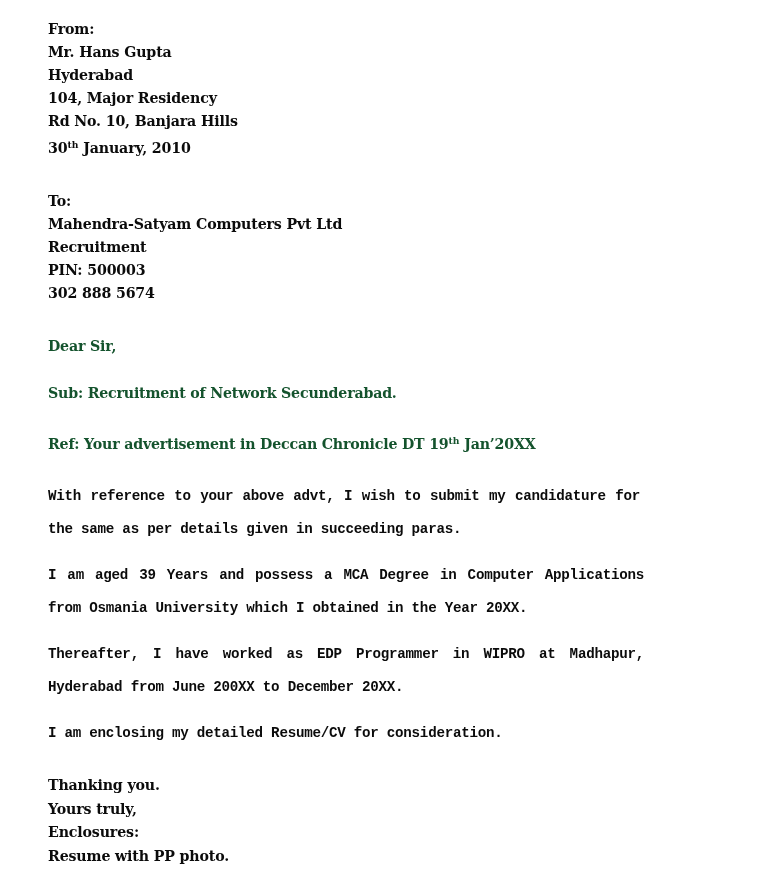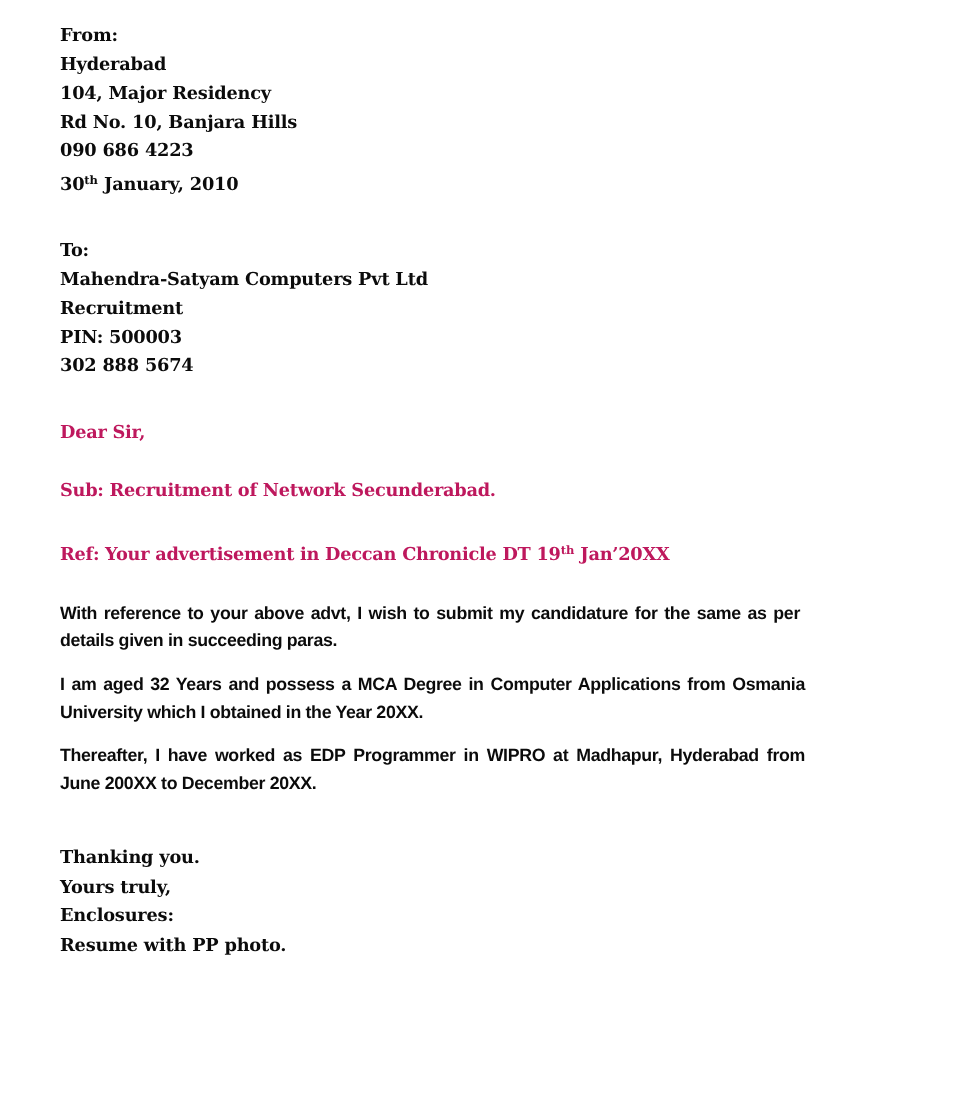--- a/index.html
+++ b/index.html
@@ -45,30 +45,30 @@
   .gap-md { height: 24px; }
   .gap-sm { height: 13px; }
 
   
   .single {
     font-family: "DejaVu Serif", "Liberation Serif", serif;
     font-weight: bold;
     font-size: 14.2px;
     line-height: 23px;
     letter-spacing: -0.2px;
-    color: #be185d;
+    color: #14532d;
     white-space: pre;
   }
 
   
   .para {
-    font-family: Liberation Sans, sans-serif;
+    font-family: Liberation Mono, monospace;
     font-weight: bold;
     font-size: 14.2px;
-    line-height: 22px;
+    line-height: 33px;
     letter-spacing: -0.25px;
     color: #0b0b0b;
     width: 592px;
     margin: 0;
   }
   .para.justify {
     text-align: justify;
     text-align-last: left;
   }
   .para.wide {
@@ -106,24 +106,24 @@
     line-height: 23.5px;
   }
 </style>
 </head>
 <body>
 
 <div class="page">
 
   <div class="addr-block">
     <div class="line">From:</div>
+    <div class="line">Mr. Hans Gupta</div>
     <div class="line">Hyderabad</div>
     <div class="line">104, Major Residency</div>
     <div class="line">Rd No. 10, Banjara Hills</div>
-    <div class="line">090 686 4223</div>
     <div class="line"><span>30</span><span class="sup">th</span><span> January, 2010</span></div>
   </div>
 
   <div class="gap-lg"></div>
 
   <div class="addr-block">
     <div class="line">To:</div>
     <div class="line">Mahendra-Satyam Computers Pvt Ltd</div>
     <div class="line">Recruitment</div>
     <div class="line">PIN: 500003</div>
@@ -141,28 +141,29 @@
   <div class="gap-md"></div>
 
   <div class="single"><span>Ref: Your advertisement in Deccan Chronicle DT 19</span><span class="sup">th</span><span> Jan’20XX</span></div>
 
   <div class="gap-md"></div>
 
   <p class="para justify">With reference to your above advt, I wish to submit my candidature for the same as per details given in succeeding paras.</p>
 
   <div class="gap-sm"></div>
 
-  <p class="para justify wide">I am aged 32 Years and possess a MCA Degree in Computer Applications from Osmania University which I obtained in the Year 20XX.</p>
+  <p class="para justify wide">I am aged 39 Years and possess a MCA Degree in Computer Applications from Osmania University which I obtained in the Year 20XX.</p>
 
   <div class="gap-sm"></div>
 
   <p class="para justify wide">Thereafter, I have worked as EDP Programmer in WIPRO at Madhapur, Hyderabad from June 200XX to December 20XX.</p>
 
   <div class="gap-sm"></div>
 
+  <p class="para">I am enclosing my detailed Resume/CV for consideration.</p>
 
   <div class="gap-md"></div>
 
   <div class="closing-block">
     <div class="line">Thanking you.</div>
     <div class="line">Yours truly,</div>
     <div class="line">Enclosures:</div>
     <div class="line">Resume with PP photo.</div>
 
   </div>

